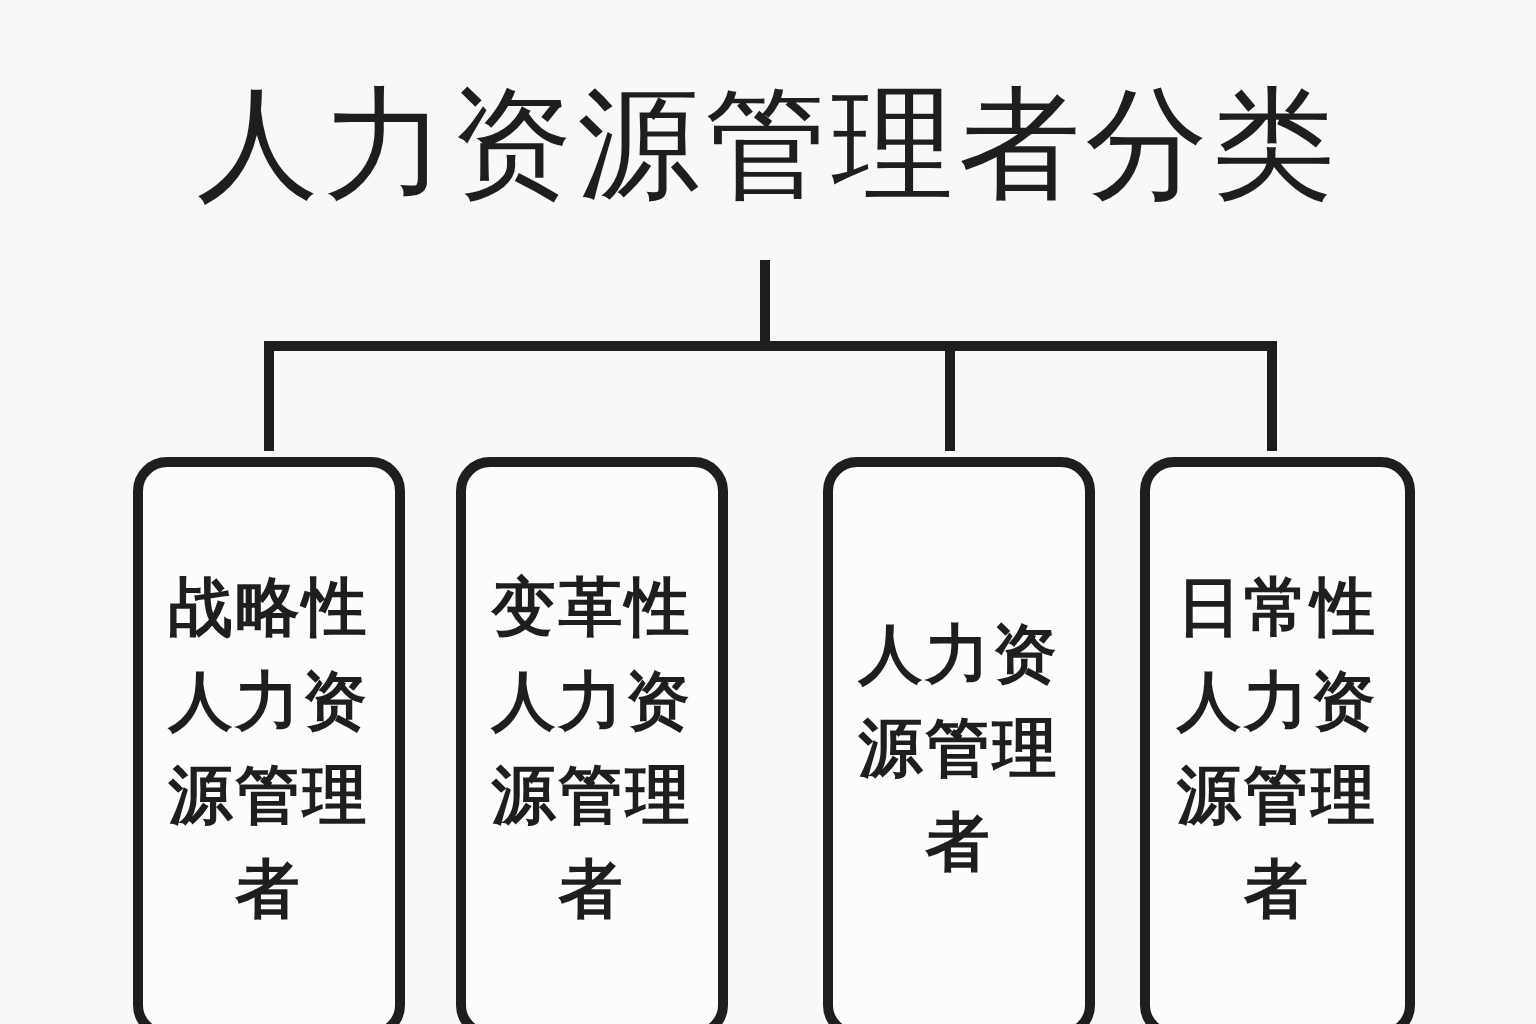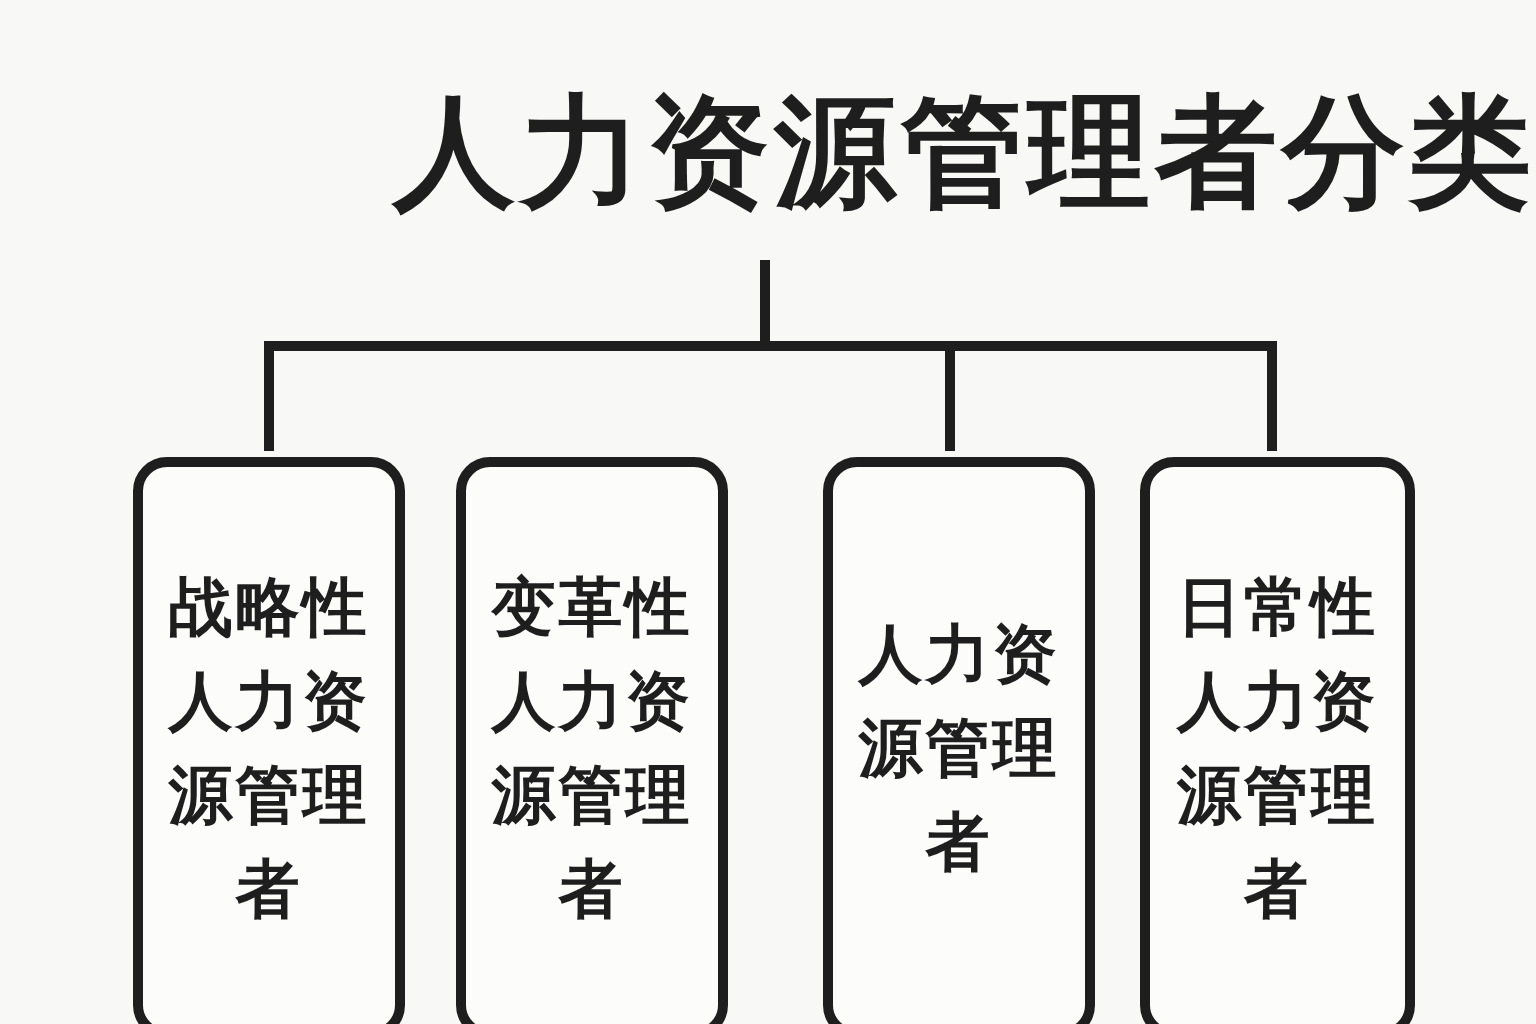--- a/index.html
+++ b/index.html
@@ -12,27 +12,27 @@
   .canvas {
     position: relative;
     width: 1536px;
     height: 1024px;
     background: var(--canvas_bg);
     overflow: hidden;
     font-family: "Liberation Sans", "DejaVu Sans", sans-serif;
   }
   .title {
     position: absolute;
-    top: 84px;
+    top: 76px;
     left: 0;
     width: 100%;
-    text-align: right;
+    text-align: center;
     font-size: 122px;
     line-height: 1.12;
-    font-weight: 700;
+    font-weight: 400;
     letter-spacing: 5px;
     color: var(--ink);
     white-space: nowrap;
   }
   .conn {
     position: absolute;
     background: var(--ink);
   }
   .conn.stem   { left: 760px;  top: 260px; width: 10px;   height: 91px; }
   .conn.hbar   { left: 264px;  top: 341px; width: 1013px; height: 10px; }

